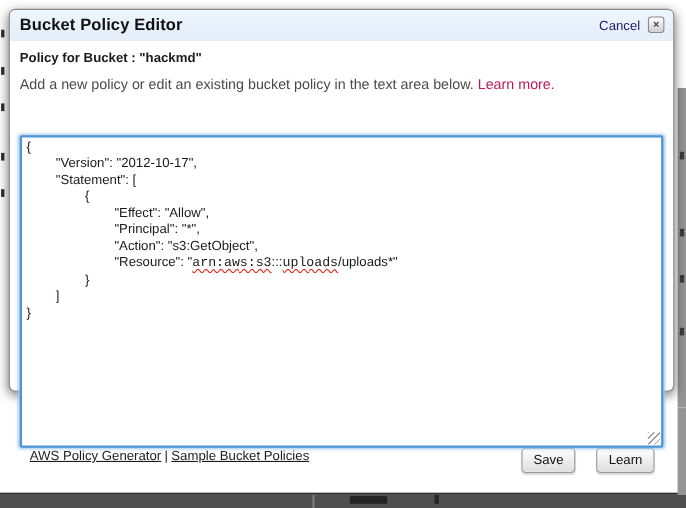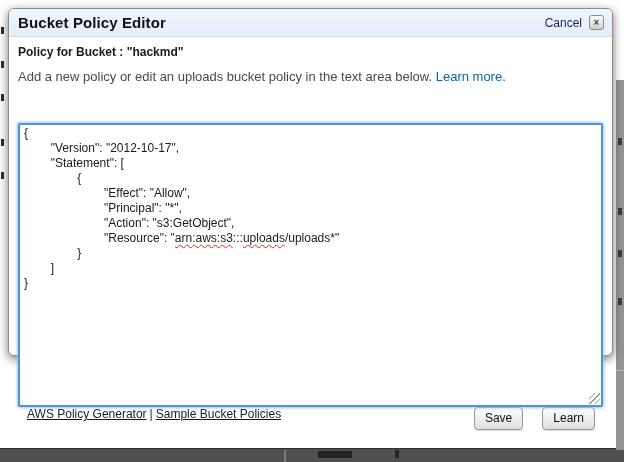--- a/index.html
+++ b/index.html
@@ -48,38 +48,39 @@
     width:15px;height:15px;box-sizing:border-box;
     border:1px solid #8a8a8a;border-radius:3px;
     background:linear-gradient(#ffffff,#cfcfcf);
     color:#444;font-size:10px;font-weight:bold;line-height:12px;
     text-align:center;cursor:pointer;padding:0;
   }
 
   .dialog-body{flex:1;display:flex;flex-direction:column;padding:0 9px;box-sizing:border-box;min-height:0;}
   .subtitle{margin-top:8px;font-size:12px;font-weight:bold;color:#1a1a1a;}
   .description{margin-top:10px;font-size:13px;color:#4a4a4a;}
-  .learn-more{color:#0369a1;text-decoration:none;cursor:pointer;}
+  .learn-more{color:#be185d;text-decoration:none;cursor:pointer;}
 
   .policy-editor{
     margin-top:39px;flex:none;height:284px;box-sizing:border-box;
     border:2px solid #4f94d4;border-radius:2px;
     box-shadow:0 0 3px 1px #9cc6ee;
     background:#ffffff;
     padding:1px 4px;
     font-size:12px;line-height:15px;color:#1a1a1a;
     white-space:pre;overflow:hidden;position:relative;
     outline:none;
   }
   .policy-editor .sp{
     text-decoration:underline;
     text-decoration-style:wavy;
     text-decoration-color:#e02b20;
     text-decoration-thickness:1px;
     text-underline-offset:2px;
+    font-family:Liberation Mono, monospace;
   }
   .resize-grip{
     position:absolute;right:1px;bottom:1px;width:11px;height:11px;
     background:repeating-linear-gradient(-45deg,transparent 0 3px,#9a9a9a 3px 4px);
     cursor:nwse-resize;
   }
 
   .dialog-footer{
     margin-top:auto;flex:none;
     display:flex;align-items:flex-start;
@@ -129,21 +130,21 @@
     <span class="dialog-title">Bucket Policy Editor</span>
     <span class="header-right">
       <a class="cancel-link">Cancel</a>
       <button class="close-btn">×</button>
     </span>
   </div>
 
   <div class="dialog-body">
     <div class="subtitle">Policy for Bucket : "hackmd"</div>
 
-    <div class="description"><span>Add a new policy or edit an uploads bucket policy in the text area below. </span><a class="learn-more">Learn more.</a></div>
+    <div class="description"><span>Add a new policy or edit an existing bucket policy in the text area below. </span><a class="learn-more">Learn more.</a></div>
 
     <div class="policy-editor" role="textbox" aria-multiline="true">{
         "Version": "2012-10-17",
         "Statement": [
                 {
                         "Effect": "Allow",
                         "Principal": "*",
                         "Action": "s3:GetObject",
                         "Resource": "<span class="sp">arn:aws:s3</span>:::<span class="sp">uploads</span>/uploads*"
                 }

